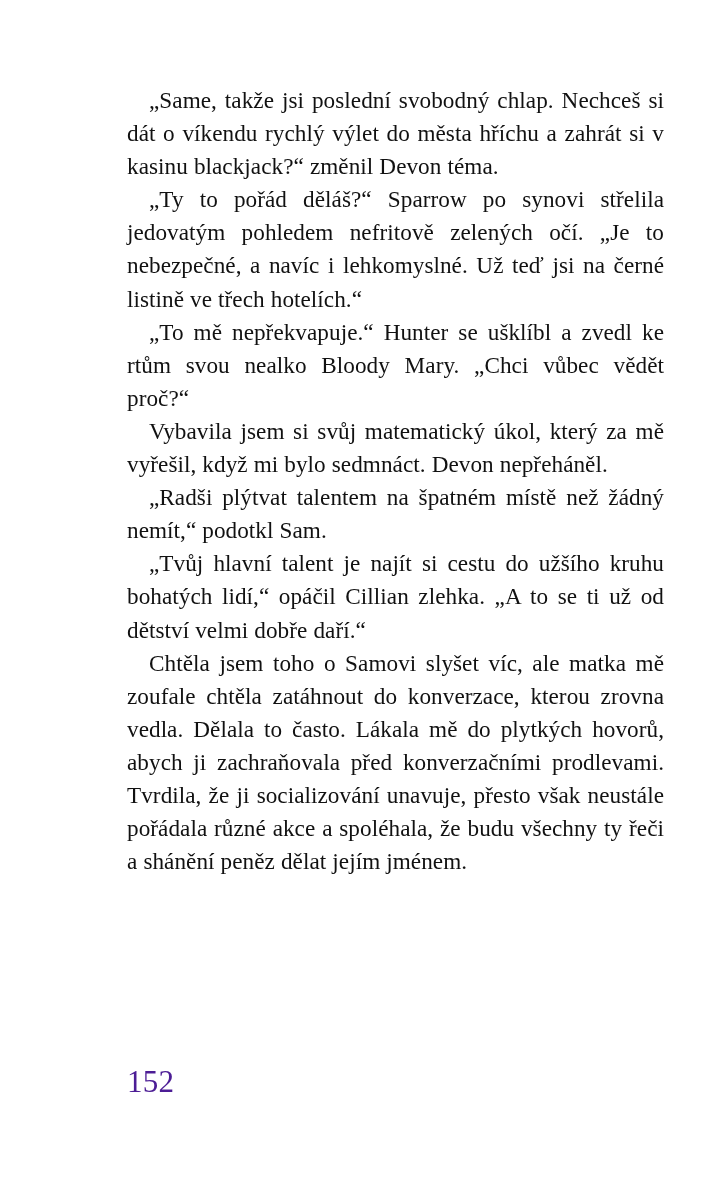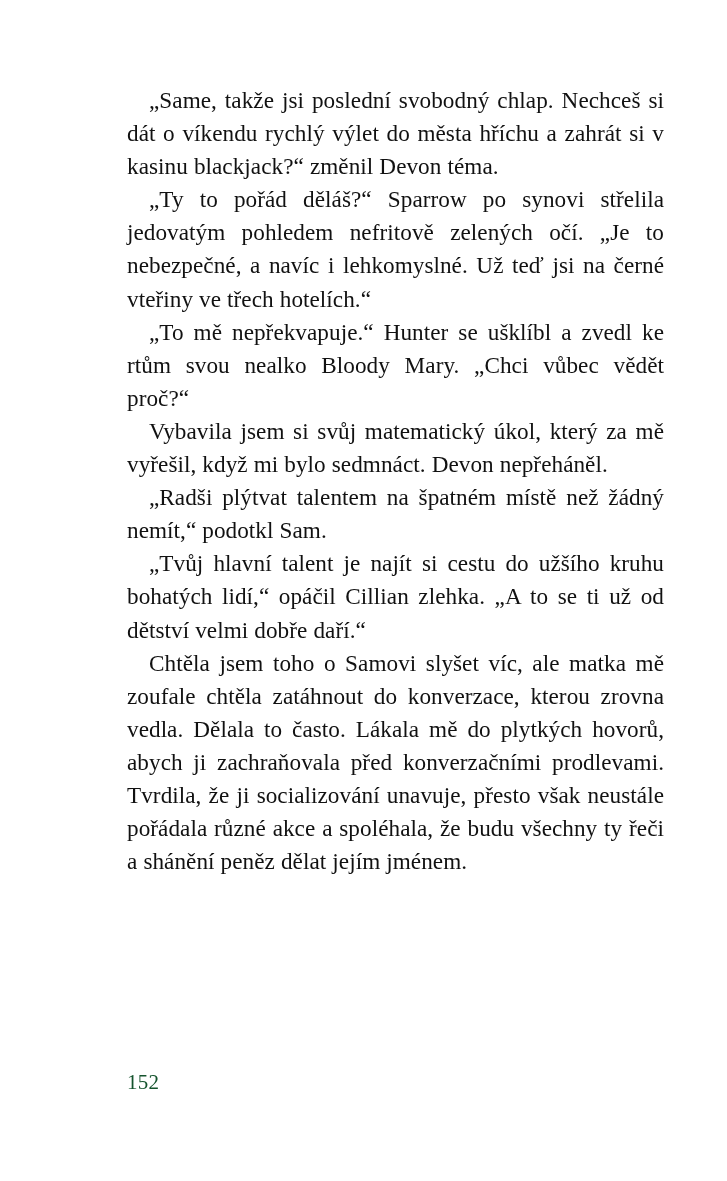--- a/index.html
+++ b/index.html
@@ -44,34 +44,34 @@
     hyphens: manual;
   }
 
   
   .para:last-of-type { text-align-last: left; }
 
   .folio {
     position: absolute;
     left: 95px;
     top: 1068px;
-    font-size: 21px;
+    font-size: 31px;
     line-height: 28px;
-    color: #14532d;
+    color: #4c1d95;
     letter-spacing: 0.3px;
   }
 </style>
 </head>
 <body>
 
 <div class="page">
 
   <div class="text-block">
     <p class="para">„Same, takže jsi poslední svobodný chlap. Nechceš si dát o víkendu rychlý výlet do města hříchu a zahrát si v kasinu blackjack?“ změnil Devon téma.</p>
-    <p class="para">„Ty to pořád děláš?“ Sparrow po synovi střelila jedovatým pohledem nefritově zelených očí. „Je to nebezpečné, a navíc i lehkomyslné. Už teď jsi na černé vteřiny ve třech hotelích.“</p>
+    <p class="para">„Ty to pořád děláš?“ Sparrow po synovi střelila jedovatým pohledem nefritově zelených očí. „Je to nebezpečné, a navíc i lehkomyslné. Už teď jsi na černé listině ve třech hotelích.“</p>
     <p class="para">„To mě nepřekvapuje.“ Hunter se ušklíbl a zvedl ke rtům svou nealko Bloody Mary. „Chci vůbec vědět proč?“</p>
     <p class="para">Vybavila jsem si svůj matematický úkol, který za mě vyřešil, když mi bylo sedmnáct. Devon nepřeháněl.</p>
     <p class="para">„Radši plýtvat talentem na špatném místě než žádný nemít,“ podotkl Sam.</p>
     <p class="para">„Tvůj hlavní talent je najít si cestu do užšího kruhu bohatých lidí,“ opáčil Cillian zlehka. „A to se ti už od dětství velmi dobře daří.“</p>
     <p class="para">Chtěla jsem toho o Samovi slyšet víc, ale matka mě zoufale chtěla zatáhnout do konverzace, kterou zrovna vedla. Dělala to často. Lákala mě do plytkých hovorů, abych ji zachraňovala před konverzačními prodlevami. Tvrdila, že ji socializování unavuje, přesto však neustále pořádala různé akce a spoléhala, že budu všechny ty řeči a shánění peněz dělat jejím jménem.</p>
   </div>
 
   <div class="folio">152</div>
 
 </div>

